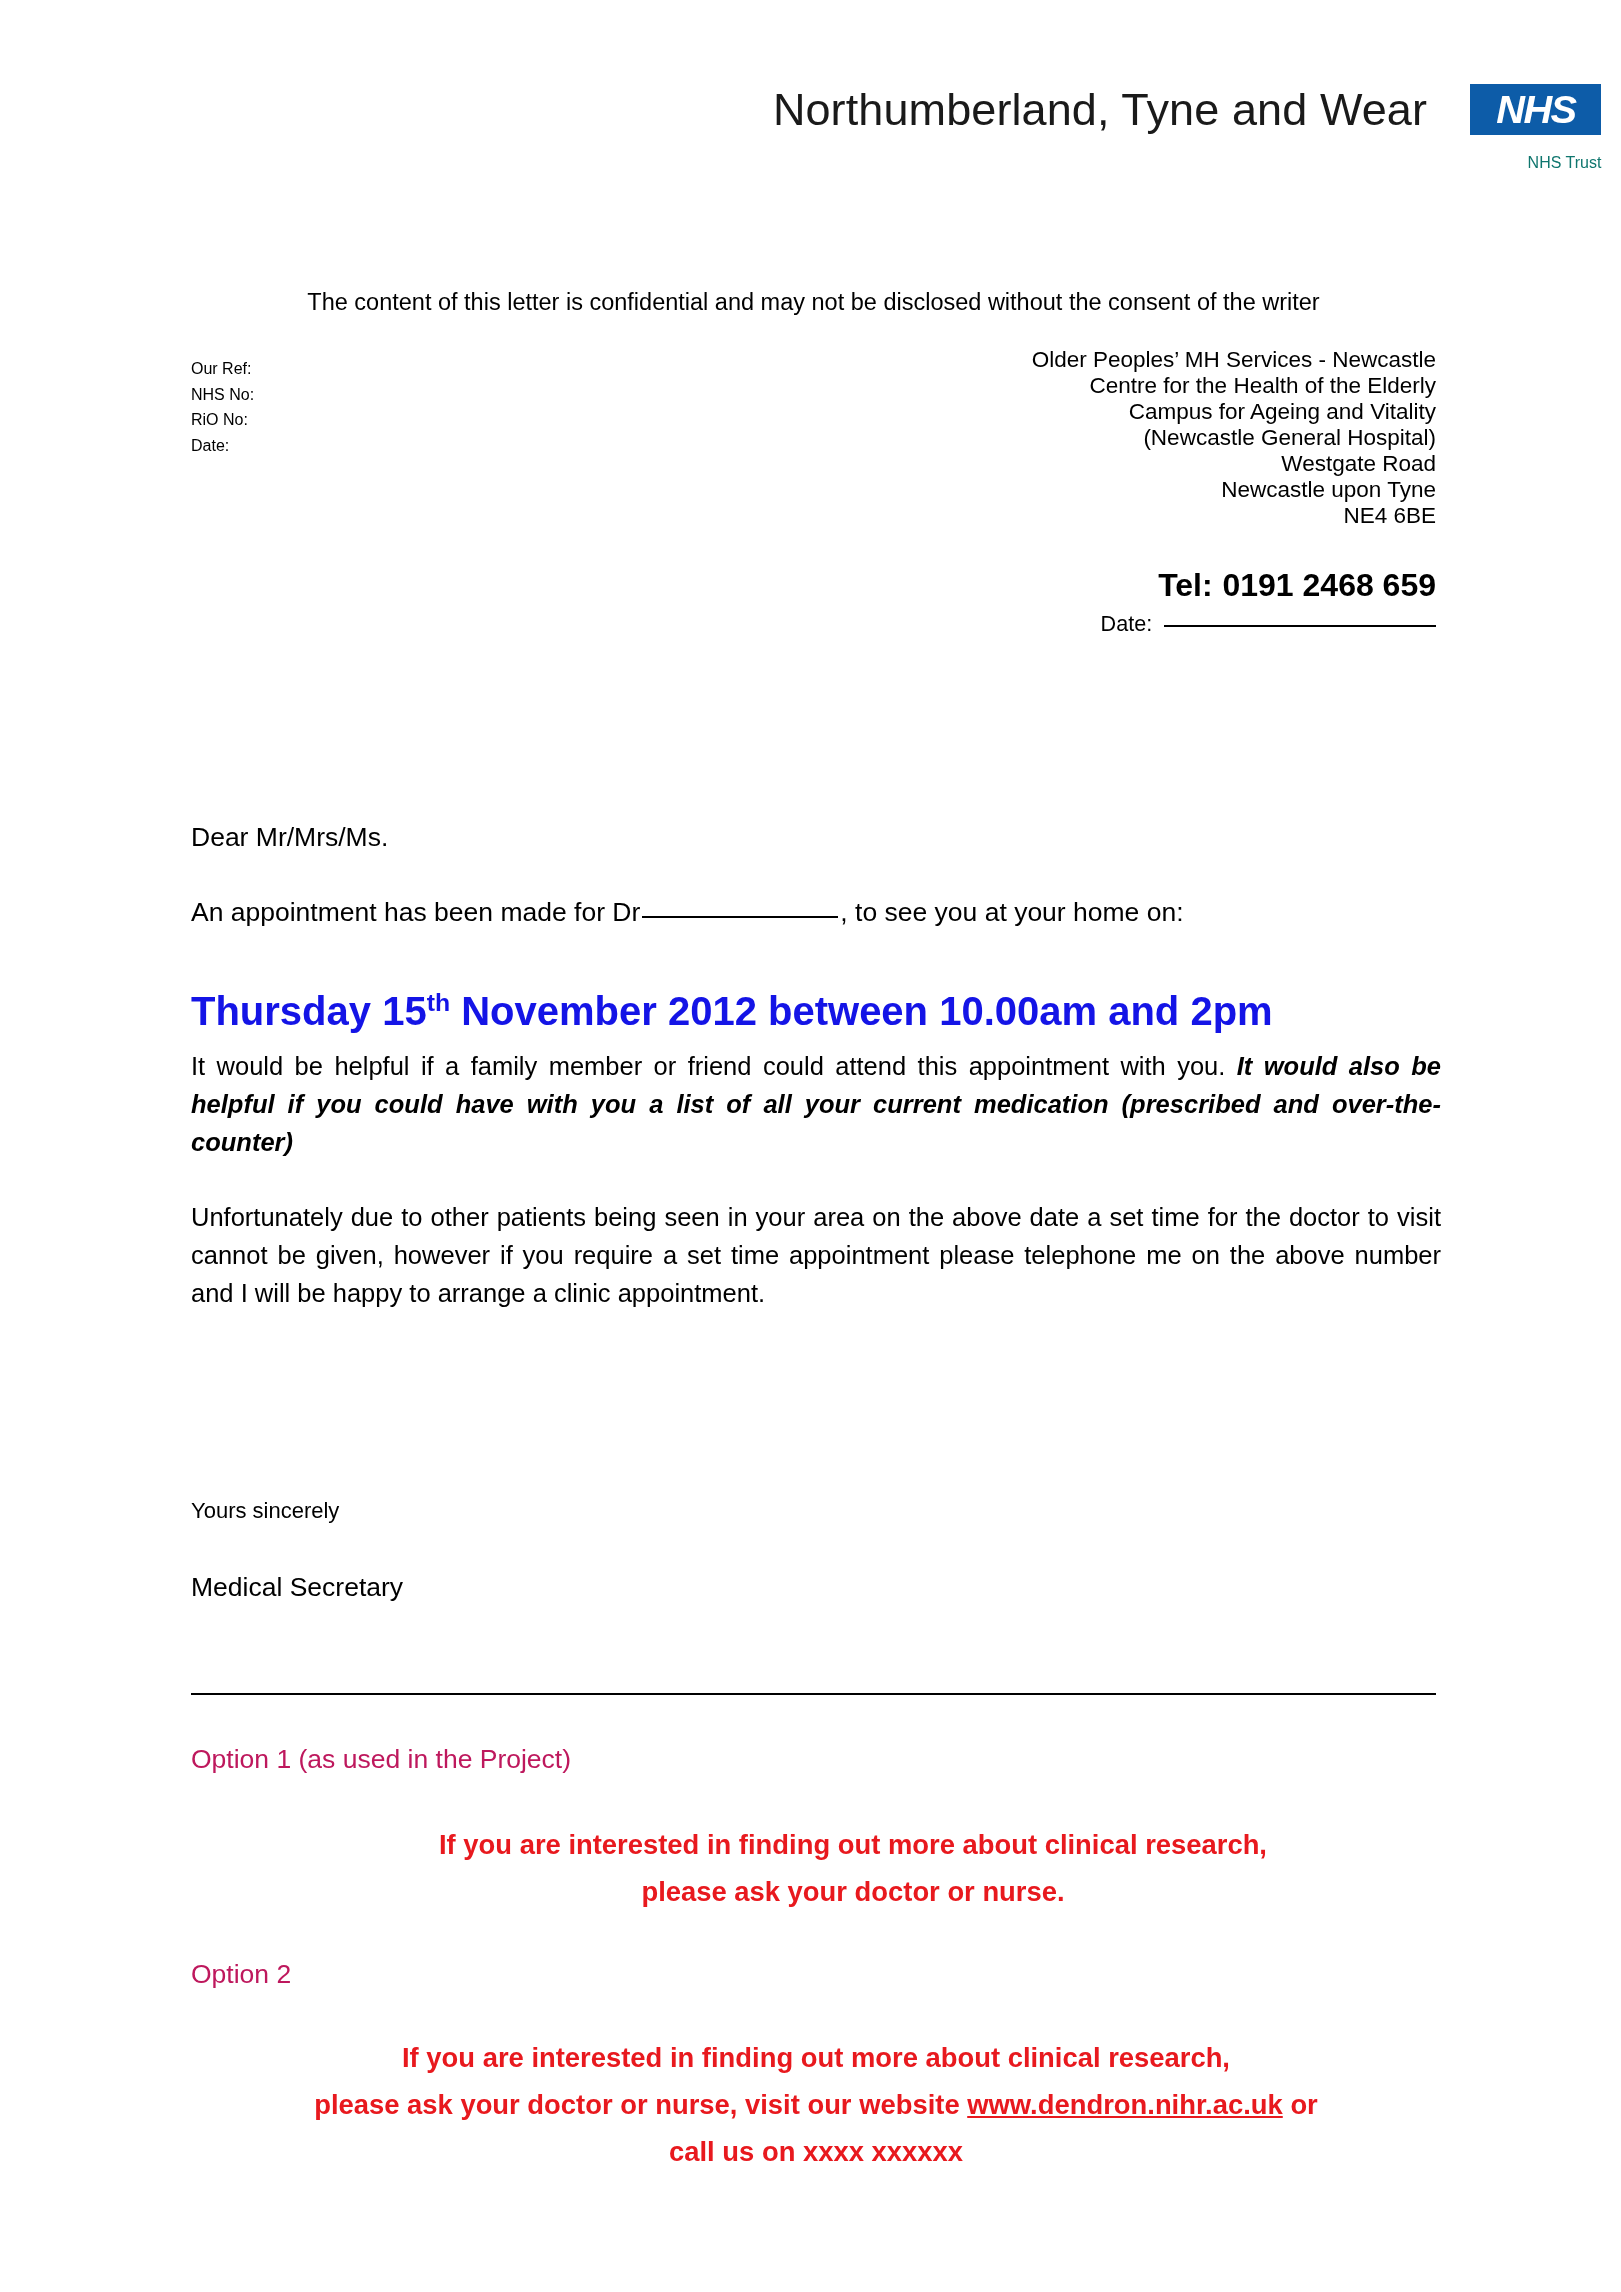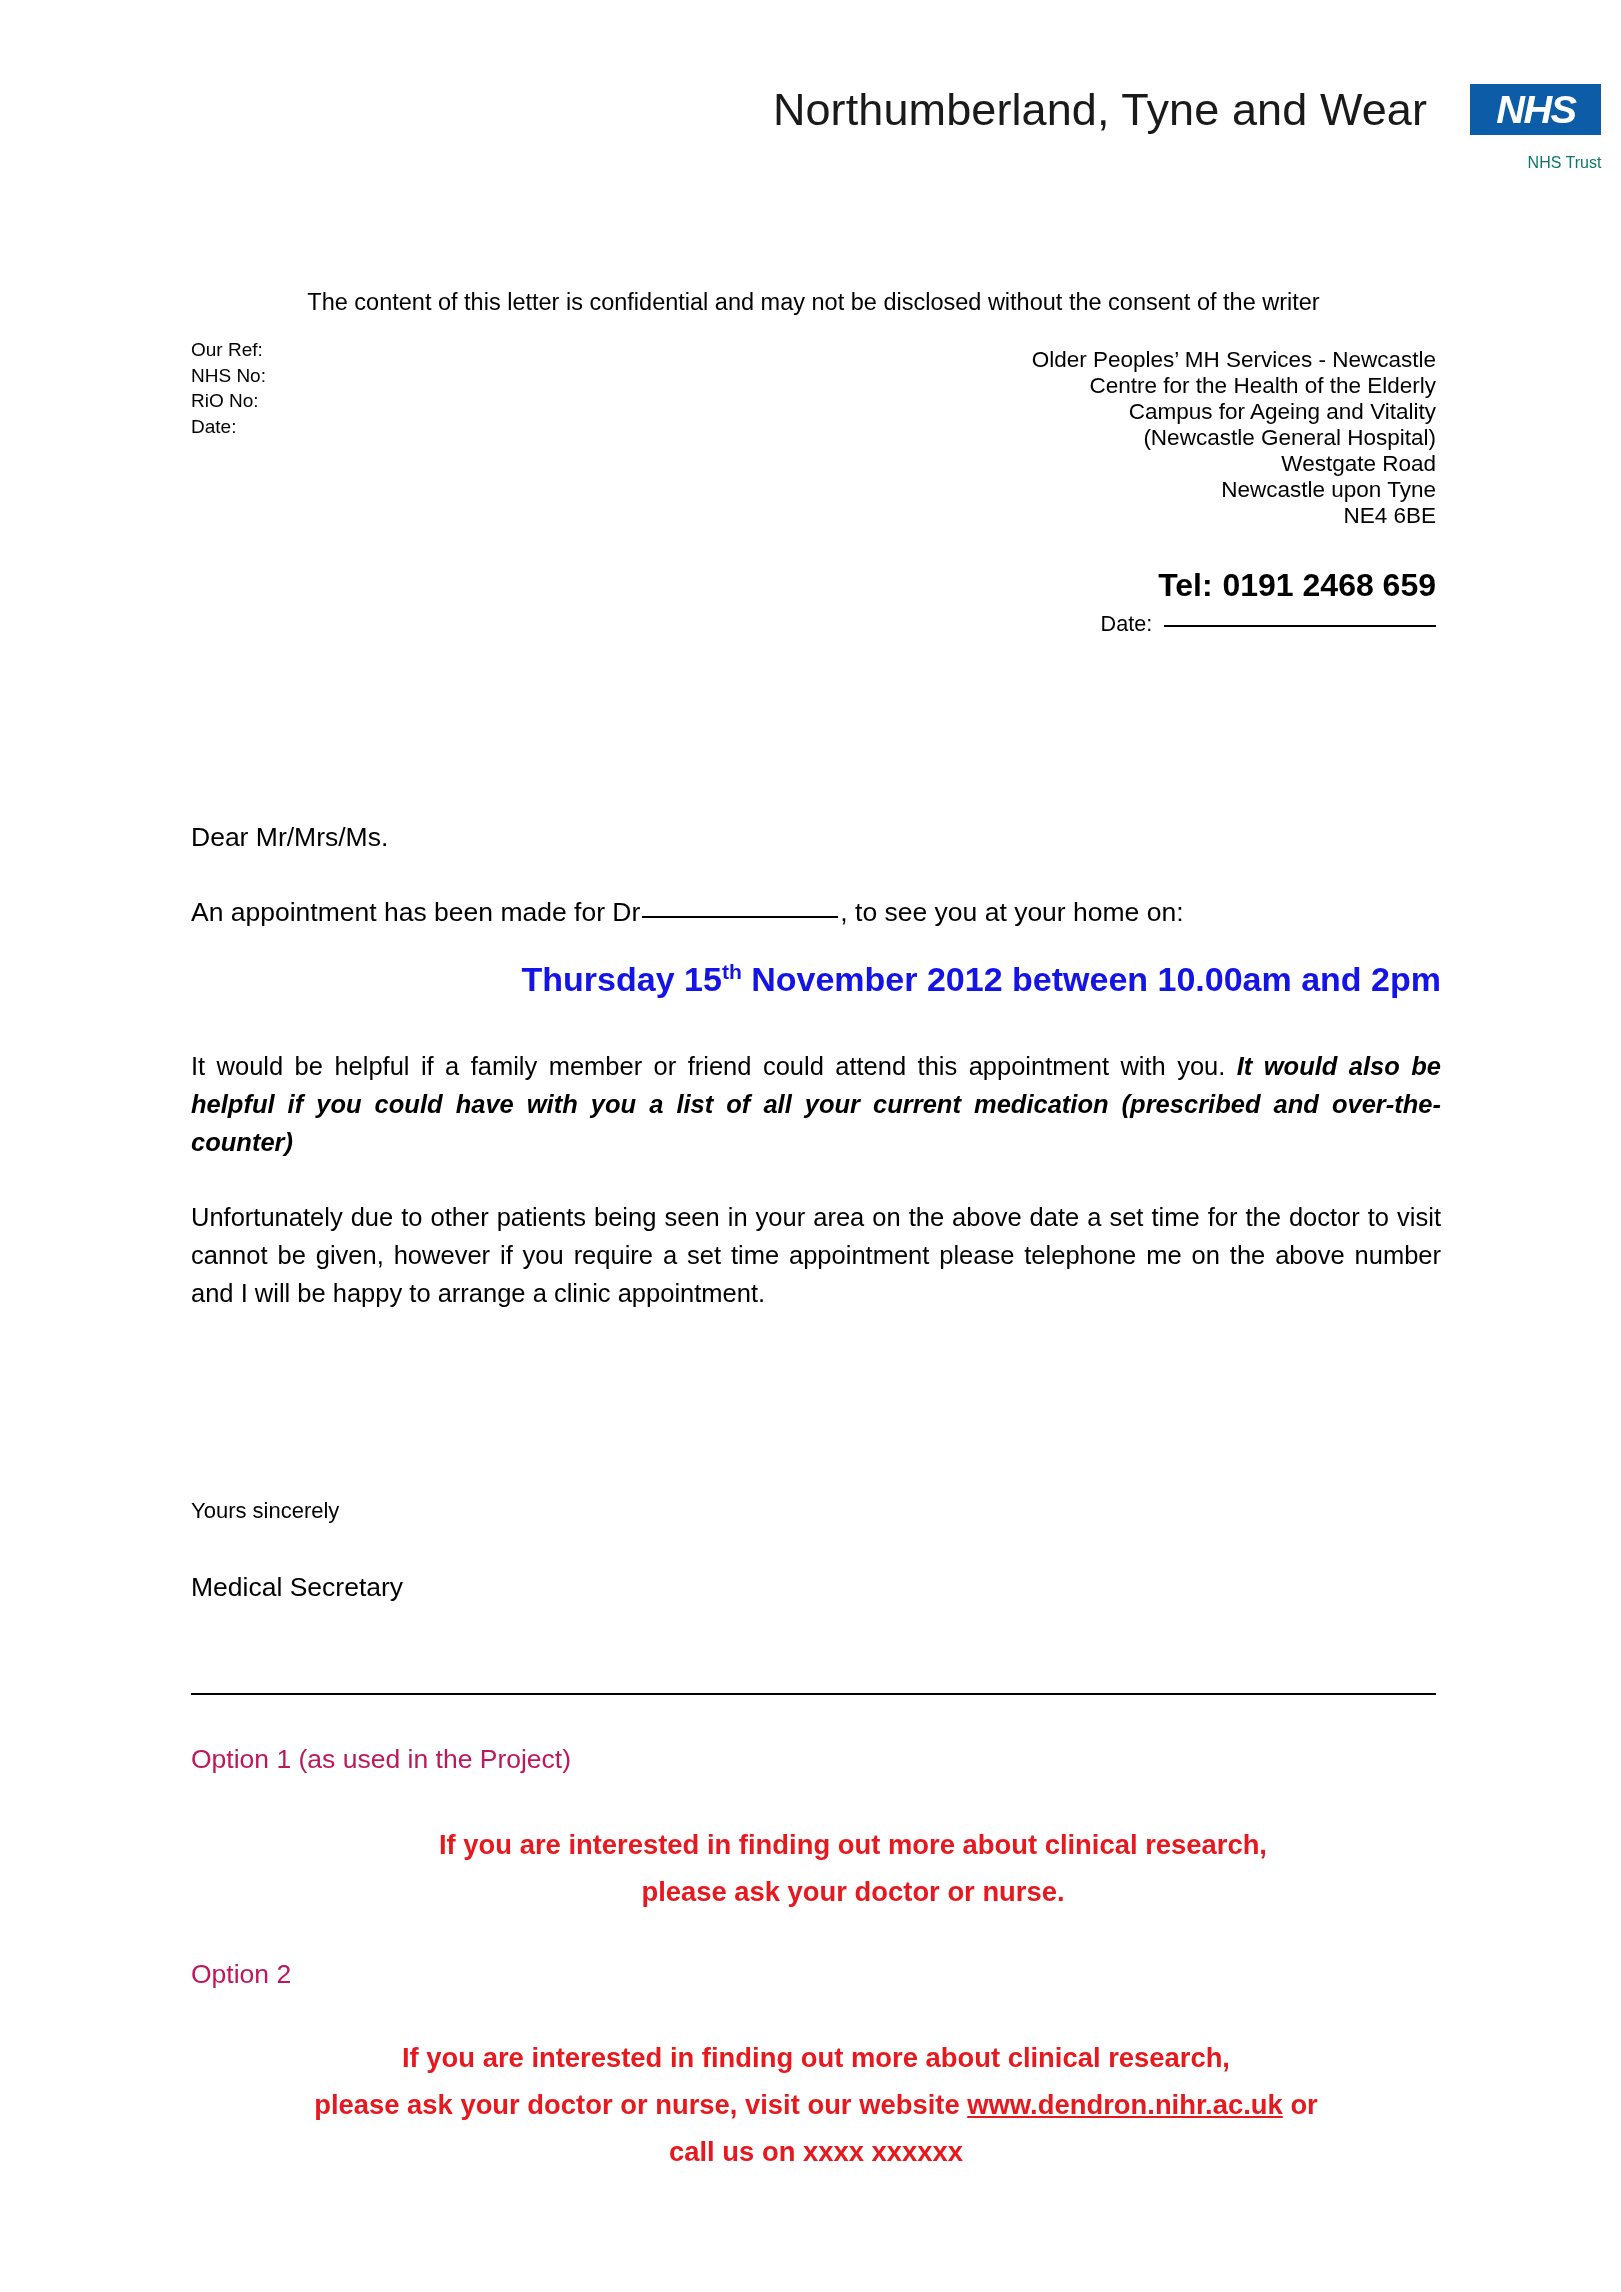--- a/index.html
+++ b/index.html
@@ -80,22 +80,22 @@
     width: 1245px;
     font-size: 23.5px;
     line-height: 29px;
     text-align: center;
   }
 
   
   .ref-block {
     position: absolute;
     left: 191px;
-    top: 337px;
-    font-size: 19px;
+    top: 356px;
+    font-size: 16px;
     line-height: 25.5px;
   }
   .ref-block div {
     white-space: nowrap;
   }
 
   
   .clinic-address {
     position: absolute;
     right: 185px;
@@ -167,24 +167,24 @@
   .blank-rule {
     display: inline-block;
     width: 196px;
     border-bottom: 2px solid #000;
     vertical-align: 2.9px;
     margin: 0 2px;
   }
   .appt-date {
     position: absolute;
     left: 191px;
-    top: 958px;
+    top: 990px;
     width: 1250px;
-    text-align: right;
-    font-size: 34px;
+    text-align: left;
+    font-size: 40px;
     font-weight: 700;
     line-height: 43px;
     color: #1414e6;
     white-space: nowrap;
   }
   .appt-date sup {
     font-size: 0.62em;
     vertical-align: super;
     line-height: 0;
   }

